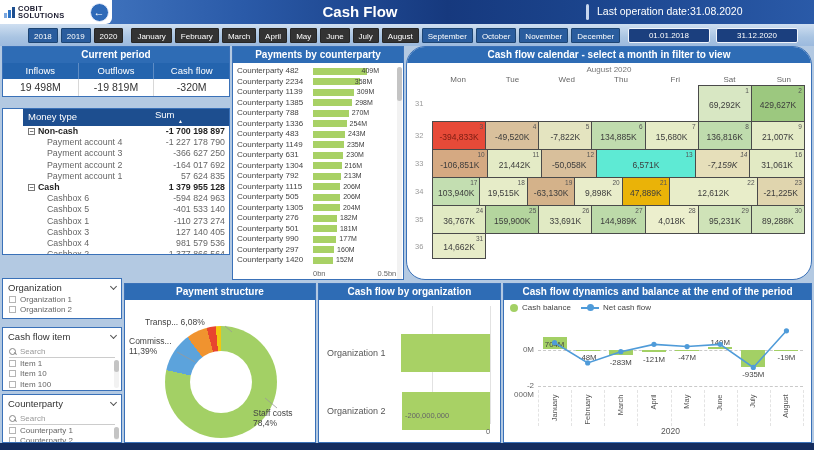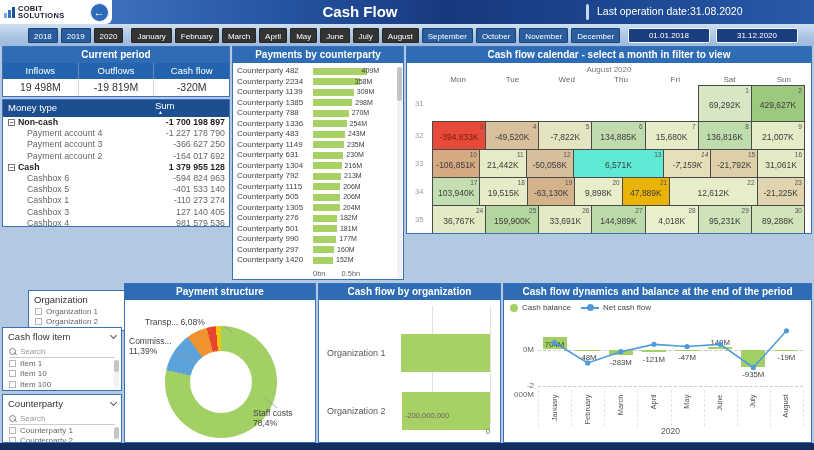--- a/index.html
+++ b/index.html
@@ -182,21 +182,21 @@
         <div>Outflows</div>
         <div>Cash flow</div>
       </div>
     <div class="cp-vals" id="cp-vals">
         <div>19 498M</div>
         <div>-19 819M</div>
         <div>-320M</div>
       </div>
   </div>
 
-  <div class="panel" style="left:2px;top:99px;width:228px;height:128px;overflow:hidden;">
+  <div class="panel" style="left:2px;top:108px;width:228px;height:147px;overflow:hidden;padding-left:20px;">
     <div class="mt-head">
       <div class="c1">Money type</div>
       <div class="c2">Sum</div>
       <span class="mt-sort">▲</span>
     </div>
     <div id="mt-rows">
         <div class="mt-row mt-group">
           <div class="lab"><span class="expander">−</span>Non-cash</div>
           <div class="val">-1 700 198 897</div>
         </div>
@@ -205,20 +205,24 @@
           <div class="val">-1 227 178 790</div>
         </div>
         <div class="mt-row mt-child">
           <div class="lab">Payment account 3</div>
           <div class="val">-366 627 250</div>
         </div>
         <div class="mt-row mt-child">
           <div class="lab">Payment account 2</div>
           <div class="val">-164 017 692</div>
         </div>
+        <div class="mt-row mt-child">
+          <div class="lab">Payment account 1</div>
+          <div class="val">57 624 835</div>
+        </div>
         <div class="mt-row mt-group">
           <div class="lab"><span class="expander">−</span>Cash</div>
           <div class="val">1 379 955 128</div>
         </div>
         <div class="mt-row mt-child">
           <div class="lab">Cashbox 6</div>
           <div class="val">-594 824 963</div>
         </div>
         <div class="mt-row mt-child">
           <div class="lab">Cashbox 5</div>
@@ -379,28 +383,28 @@
         <div class="cpty-row">
           <div class="lab">Counterparty 1420</div>
           <div class="barzone">
             <div class="cpty-bar" style="width: 20.064px;"></div>
             <div class="cpty-val" style="left: 23.064px;">152M</div>
           </div>
         </div>
       </div>
     <div class="cpty-axis">
       <span style="margin-left:80px;">0bn</span>
-      <span style="margin-left:16px;">0.5bn</span>
+      <span style="margin-left:52px;">0.5bn</span>
     </div>
     <div class="vscroll" style="top:20px;height:238px;">
         <div class="thumb" style="top:0;height:34px;"></div>
       </div>
   </div>
 
-  <div class="panel" style="left:406px;top:46px;width:406px;height:188px;overflow:hidden;">
+  <div class="panel" style="left:406px;top:46px;width:406px;height:234px;overflow:hidden;border-radius:19px;">
     <div class="panel-h">Cash flow calendar - select a month in filter to view</div>
     <div class="cal-sub">August 2020</div>
     <div class="cal-days" id="cal-days">
         <div class="wk"></div>
         <div class="d">Mon</div>
         <div class="d">Tue</div>
         <div class="d">Wed</div>
         <div class="d">Thu</div>
         <div class="d">Fri</div>
         <div class="d">Sat</div>
@@ -469,24 +473,20 @@
             <div class="dval">-50,058K</div>
           </div>
           <div class="cal-cell filled" style="background: #5eead4; padding-left: 44px;">
             <div class="dnum">13</div>
             <div class="dval">6,571K</div>
           </div>
           <div class="cal-cell filled" style="background: rgb(230, 223, 186); font-style: italic;">
             <div class="dnum">14</div>
             <div class="dval">-7,159K</div>
           </div>
-          <div class="cal-cell filled" style="background: rgb(221, 208, 168);">
-            <div class="dnum">15</div>
-            <div class="dval">-21,792K</div>
-          </div>
           <div class="cal-cell filled" style="background: rgb(226, 234, 196);">
             <div class="dnum">16</div>
             <div class="dval">31,061K</div>
           </div>
         </div>
         <div class="cal-week" style="height: 29px;">
           <div class="wk">34</div>
           <div class="cal-cell filled" style="background: rgb(195, 222, 177);">
             <div class="dnum">17</div>
             <div class="dval">103,940K</div>
@@ -557,21 +557,21 @@
           <div class="cal-cell"></div>
           <div class="cal-cell"></div>
           <div class="cal-cell"></div>
           <div class="cal-cell"></div>
           <div class="cal-cell"></div>
         </div>
       </div>
   </div>
 
   <div id="slicers">
-      <div class="panel" style="left: 2px; top: 290px; width: 120px; height: 41px; overflow: hidden; margin-left: 26px;">
+      <div class="panel" style="left: 2px; top: 278px; width: 120px; height: 41px; overflow: hidden;">
         <div class="slicer-h">
           <div class="t">Organization</div>
           <div class="chev"></div>
         </div>
         <div class="sitem">
           <div class="cb"></div>
           <div>Organization 1</div>
         </div>
         <div class="sitem">
           <div class="cb"></div>

